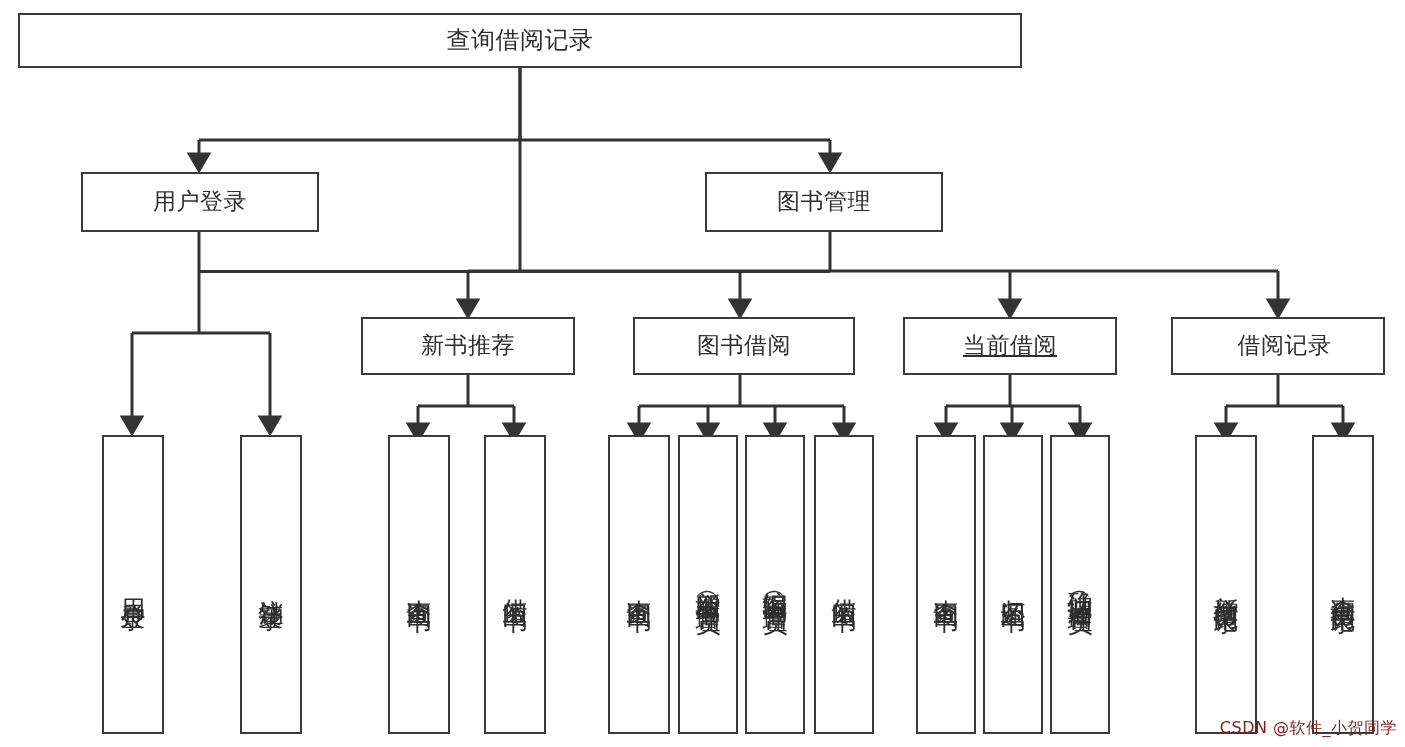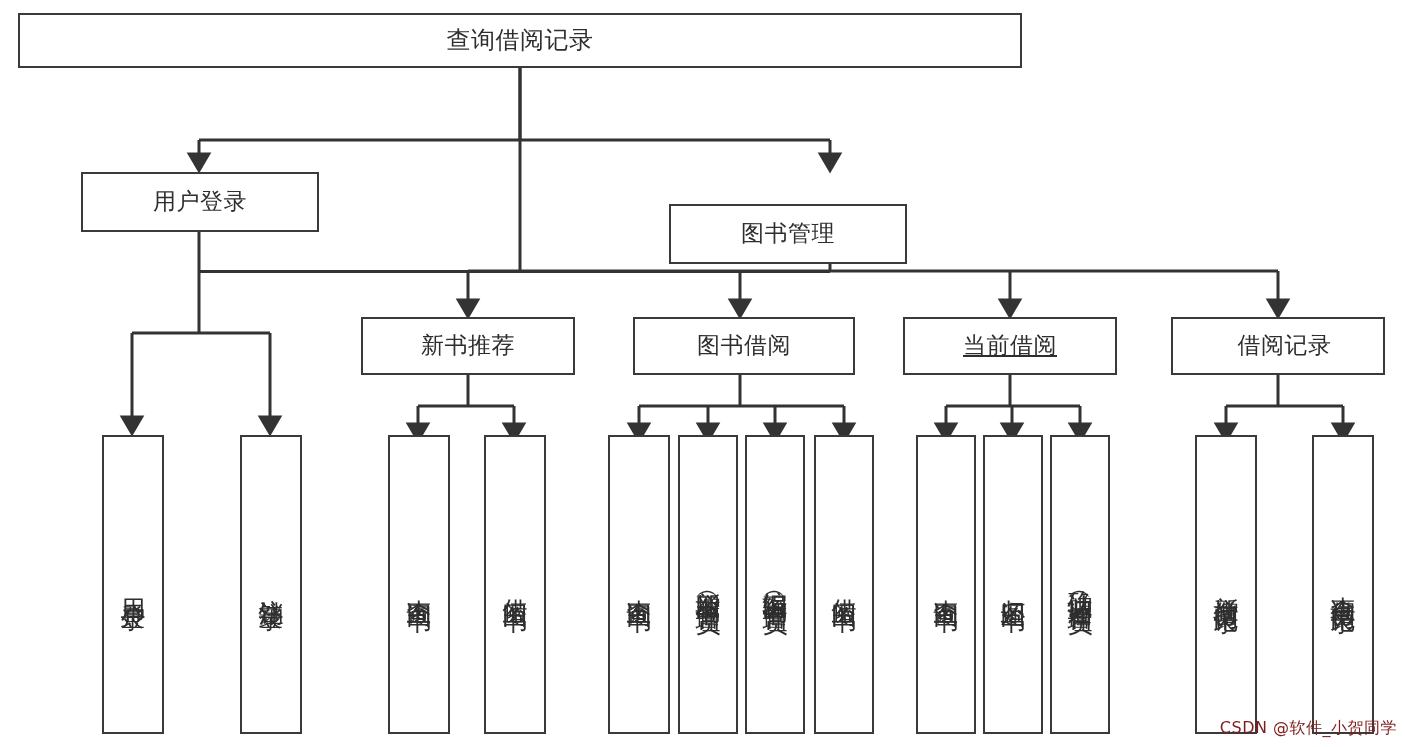--- a/index.html
+++ b/index.html
@@ -152,21 +152,21 @@
     </g>
   </svg>
 
   <div class="node horizontal root" style="left:18px; top:13px; width:1004px; height:55px;">
     <span class="node-label">查询借阅记录</span>
   </div>
 
   <div class="node horizontal" style="left:81px; top:172px; width:238px; height:60px;">
     <span class="node-label">用户登录</span>
   </div>
-  <div class="node horizontal" style="left:669px; top:172px; width:238px; height:60px;margin-top:32px;">
+  <div class="node horizontal" style="left:705px; top:172px; width:238px; height:60px;">
     <span class="node-label">图书管理</span>
   </div>
 
   <div class="node horizontal" style="left:361px; top:317px; width:214px; height:58px;">
     <span class="node-label">新书推荐</span>
   </div>
   <div class="node horizontal" style="left:633px; top:317px; width:222px; height:58px;">
     <span class="node-label">图书借阅</span>
   </div>
   <div class="node horizontal" style="left:903px; top:317px; width:214px; height:58px;text-decoration:underline;">

